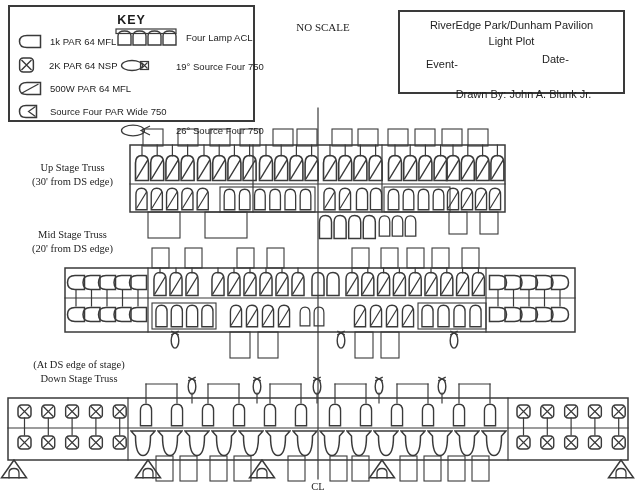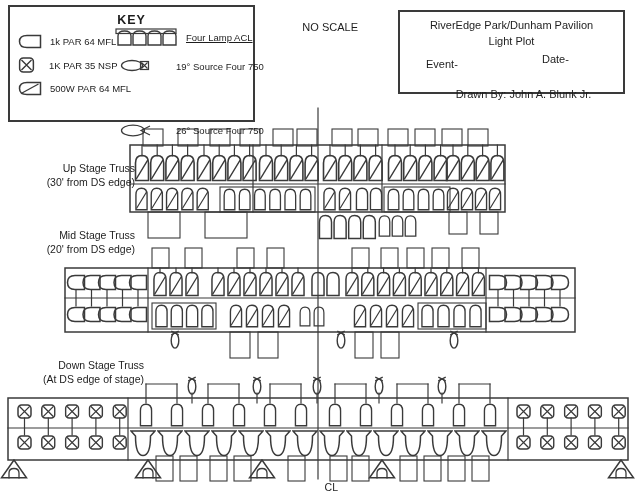--- a/index.html
+++ b/index.html
@@ -1,20 +1,20 @@
 <!DOCTYPE html>
 <html><head>
 <meta charset="utf-8">
 <style>
   html,body{margin:0;padding:0;background:#ffffff;}
   .canvas{position:relative;width:636px;height:500px;background:#ffffff;
           font-family:"Liberation Sans",sans-serif;color:#1d1d1d;overflow:hidden;}
   .canvas svg.plot{position:absolute;left:0;top:0;}
   .box{position:absolute;border:2px solid #3a3a3a;background:#ffffff;box-sizing:border-box;}
-  .lbl{position:absolute;font-size:10.5px;line-height:14px;text-align:right;white-space:nowrap;}
+  .lbl{position:absolute;font-size:10.5px;line-height:14px;text-align:center;white-space:nowrap;font-family:Liberation Serif, serif;}
   .keybox{left:8px;top:5px;width:247px;height:117px;}
   .key-title{position:absolute;left:0;right:0;top:6px;text-align:center;
              font-size:12.5px;font-weight:bold;letter-spacing:1px;}
   .key-entry{position:absolute;display:flex;align-items:center;font-size:9.5px;white-space:nowrap;}
   .key-entry svg{flex:0 0 auto;}
   .titleblock{left:398px;top:10px;width:227px;height:84px;font-size:11px;}
   .tb-line{position:absolute;left:0;right:0;text-align:center;white-space:nowrap;}
   .tb-field{position:absolute;white-space:nowrap;}
   .noscale{left:288px;top:20px;width:70px;font-size:11px;}
   .cl{left:298px;top:480px;width:40px;font-size:10.5px;}
@@ -406,29 +406,35 @@
     <div class="key-entry" style="left:8px;top:27px;gap:8px;">
       <svg width="24" height="15" viewBox="0 0 24 15" style="color:#3a3a3a">
           <use href="#key-mfl"></use>
         </svg>
       <span>1k PAR 64 MFL</span>
     </div>
     <div class="key-entry" style="left:8px;top:50px;gap:14px;">
       <svg width="17" height="16" viewBox="0 0 15 15" style="color:#3a3a3a">
           <use href="#sym-nsp"></use>
         </svg>
-      <span>1K PAR 35 NSP</span>
+      <span>2K PAR 64 NSP</span>
     </div>
     <div class="key-entry" style="left:8px;top:74px;gap:8px;">
       <svg width="24" height="15" viewBox="0 0 24 15" style="color:#3a3a3a">
           <use href="#key-500"></use>
         </svg>
       <span>500W PAR 64 MFL</span>
     </div>
-    <div class="key-entry" style="left:105px;top:21px;gap:9px;text-decoration:underline;">
+    <div class="key-entry" style="left:8px;top:97px;gap:12px;">
+      <svg width="20" height="15" viewBox="0 0 20 15" style="color:#3a3a3a">
+          <use href="#key-wide"></use>
+        </svg>
+      <span>Source Four PAR Wide 750</span>
+    </div>
+    <div class="key-entry" style="left:105px;top:21px;gap:9px;">
       <svg width="62" height="18" viewBox="0 0 62 18" style="color:#3a3a3a">
           <use href="#key-acl"></use>
         </svg>
       <span>Four Lamp ACL</span>
     </div>
     <div class="key-entry" style="left:110px;top:52px;gap:26px;align-items:flex-end;">
       <svg width="30" height="13" viewBox="0 0 30 13" style="color:#3a3a3a">
           <use href="#key-19"></use>
         </svg>
       <span>19° Source Four 750</span>
@@ -453,18 +459,18 @@
 
   <div class="lbl" style="left:10px;top:161px;width:125px;">
     <div>Up Stage Truss</div>
     <div>(30' from DS edge)</div>
   </div>
   <div class="lbl" style="left:10px;top:228px;width:125px;">
     <div>Mid Stage Truss</div>
     <div>(20' from DS edge)</div>
   </div>
   <div class="lbl" style="left:14px;top:358px;width:130px;">
+    <div>(At DS edge of stage)</div>
     <div>Down Stage Truss</div>
-    <div>(At DS edge of stage)</div>
   </div>
 
   <div class="lbl cl">CL</div>
 </div>
 
 </body></html>

